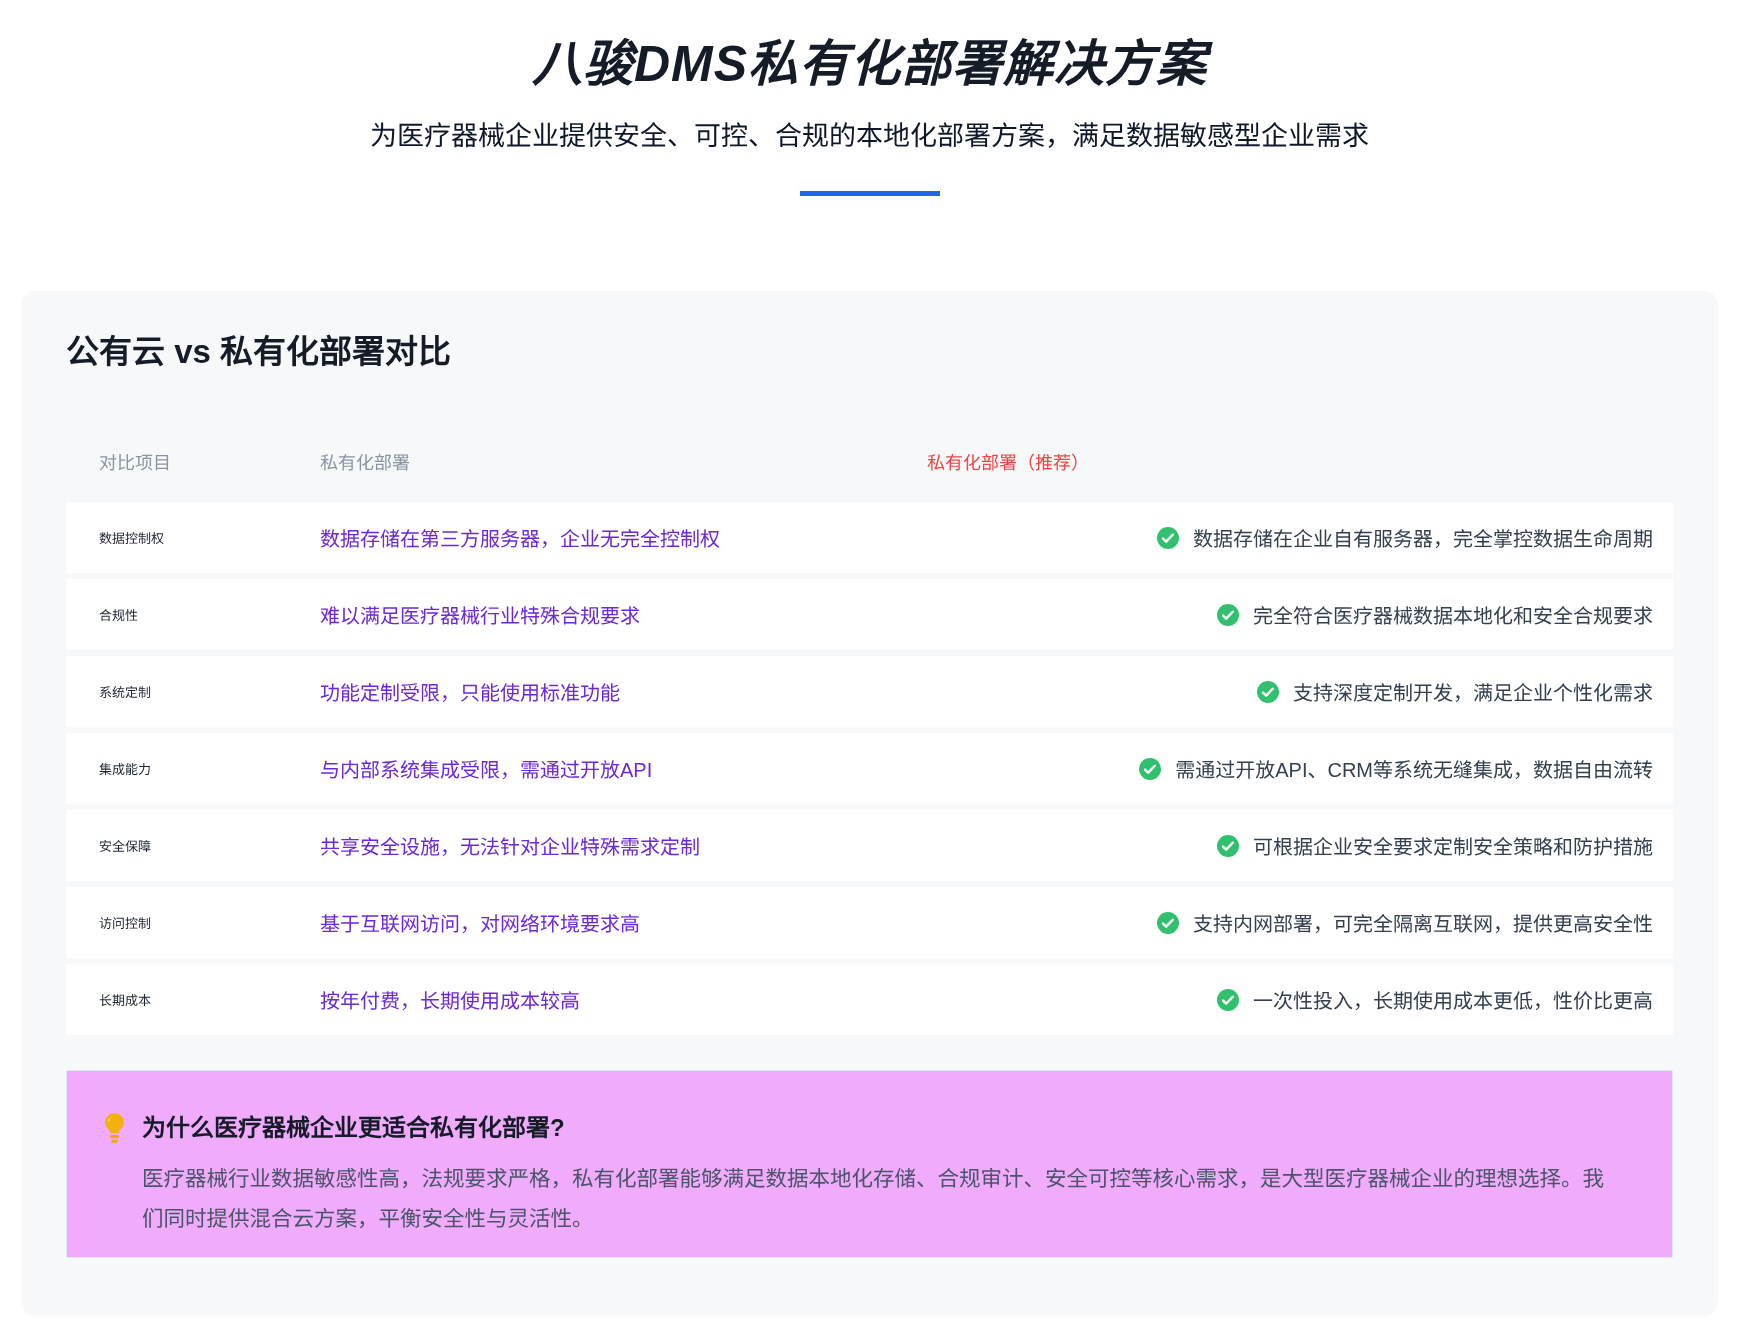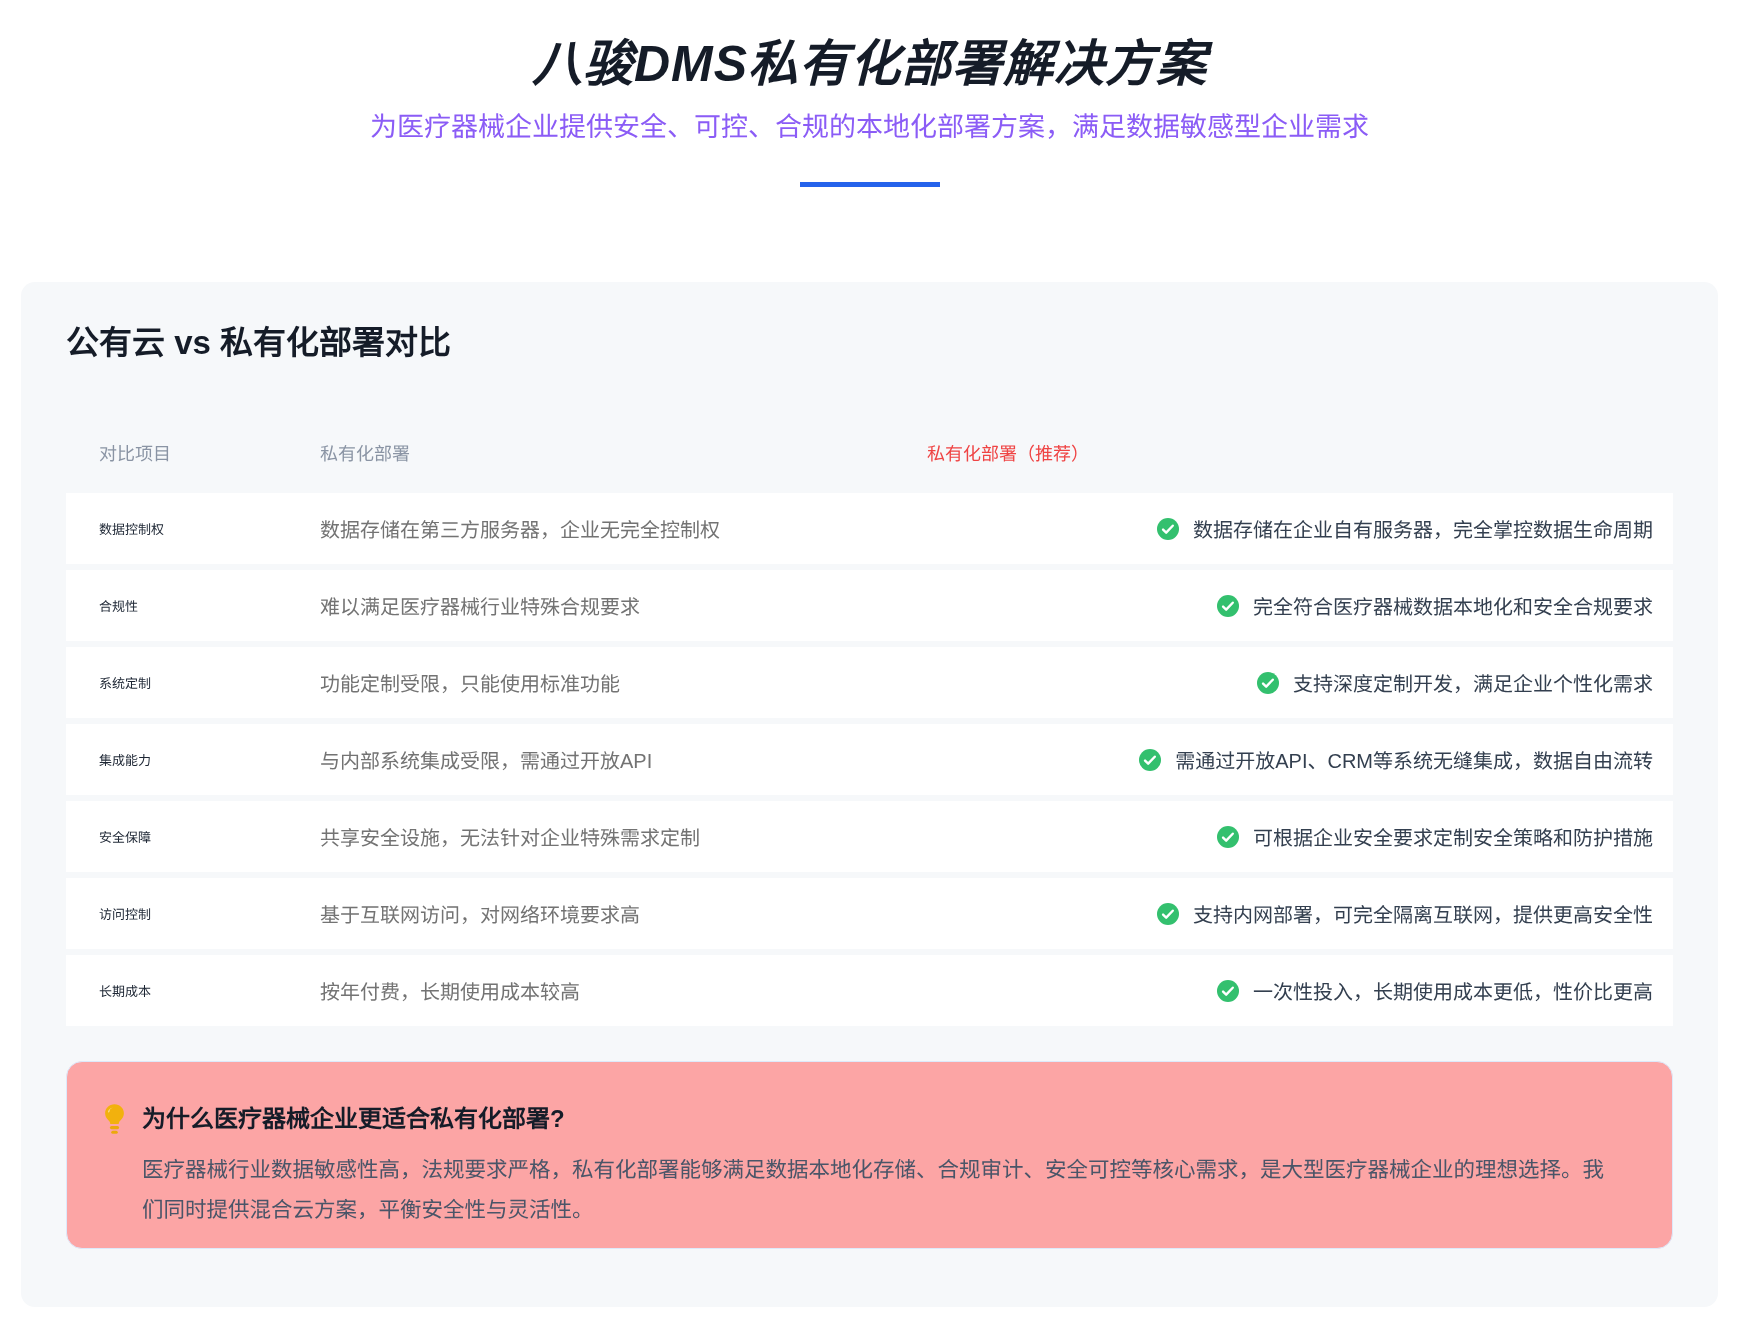--- a/index.html
+++ b/index.html
@@ -15,23 +15,23 @@
   .hero { text-align: center; padding-top: 36px; }
   .hero h1 {
     font-size: 50px;
     font-weight: 700;
     color: #151c28;
     letter-spacing: 1px;
     line-height: 1.15;
     font-style: italic;
   }
   .hero .subtitle {
-    margin-top: 15px;
+    margin-top: 24px;
     font-size: 27px;
-    color: #8b5cf6;
+    color: #0f172a;
     line-height: 1.4;
   }
   .accent-divider {
     width: 140px;
     height: 5px;
     background: #2563eb;
     margin: 36px auto 0;
   }
 
   
@@ -72,21 +72,21 @@
     background: #ffffff;
     padding-left: 33px;
   }
   .cell-item {
     font-size: 13px;
     font-weight: 500;
     color: #1c2533;
   }
   .cell-public {
     font-size: 20px;
-    color: #737373;
+    color: #6d28d9;
   }
   .trow .col-private {
     display: flex;
     align-items: center;
     gap: 14px;
     padding-right: 20px;
     justify-content: flex-end;
   }
   .check {
     flex: 0 0 22px;
@@ -95,23 +95,23 @@
     display: inline-flex;
   }
   .cell-private-text {
     font-size: 20px;
     color: #333f4f;
   }
 
   
   .info-box {
     margin-top: 35px;
-    background: #fca5a5;
+    background: #f0abfc;
     border: 1px solid #dde9fb;
-    border-radius: 16px;
+    border-radius: 2px;
     padding: 40px 36px 18px;
   }
   .info-head {
     display: flex;
     align-items: center;
     gap: 16px;
   }
   .bulb { flex: 0 0 23px; width: 23px; height: 34px; display: inline-flex; }
   .info-head h3 {
     font-size: 24px;

